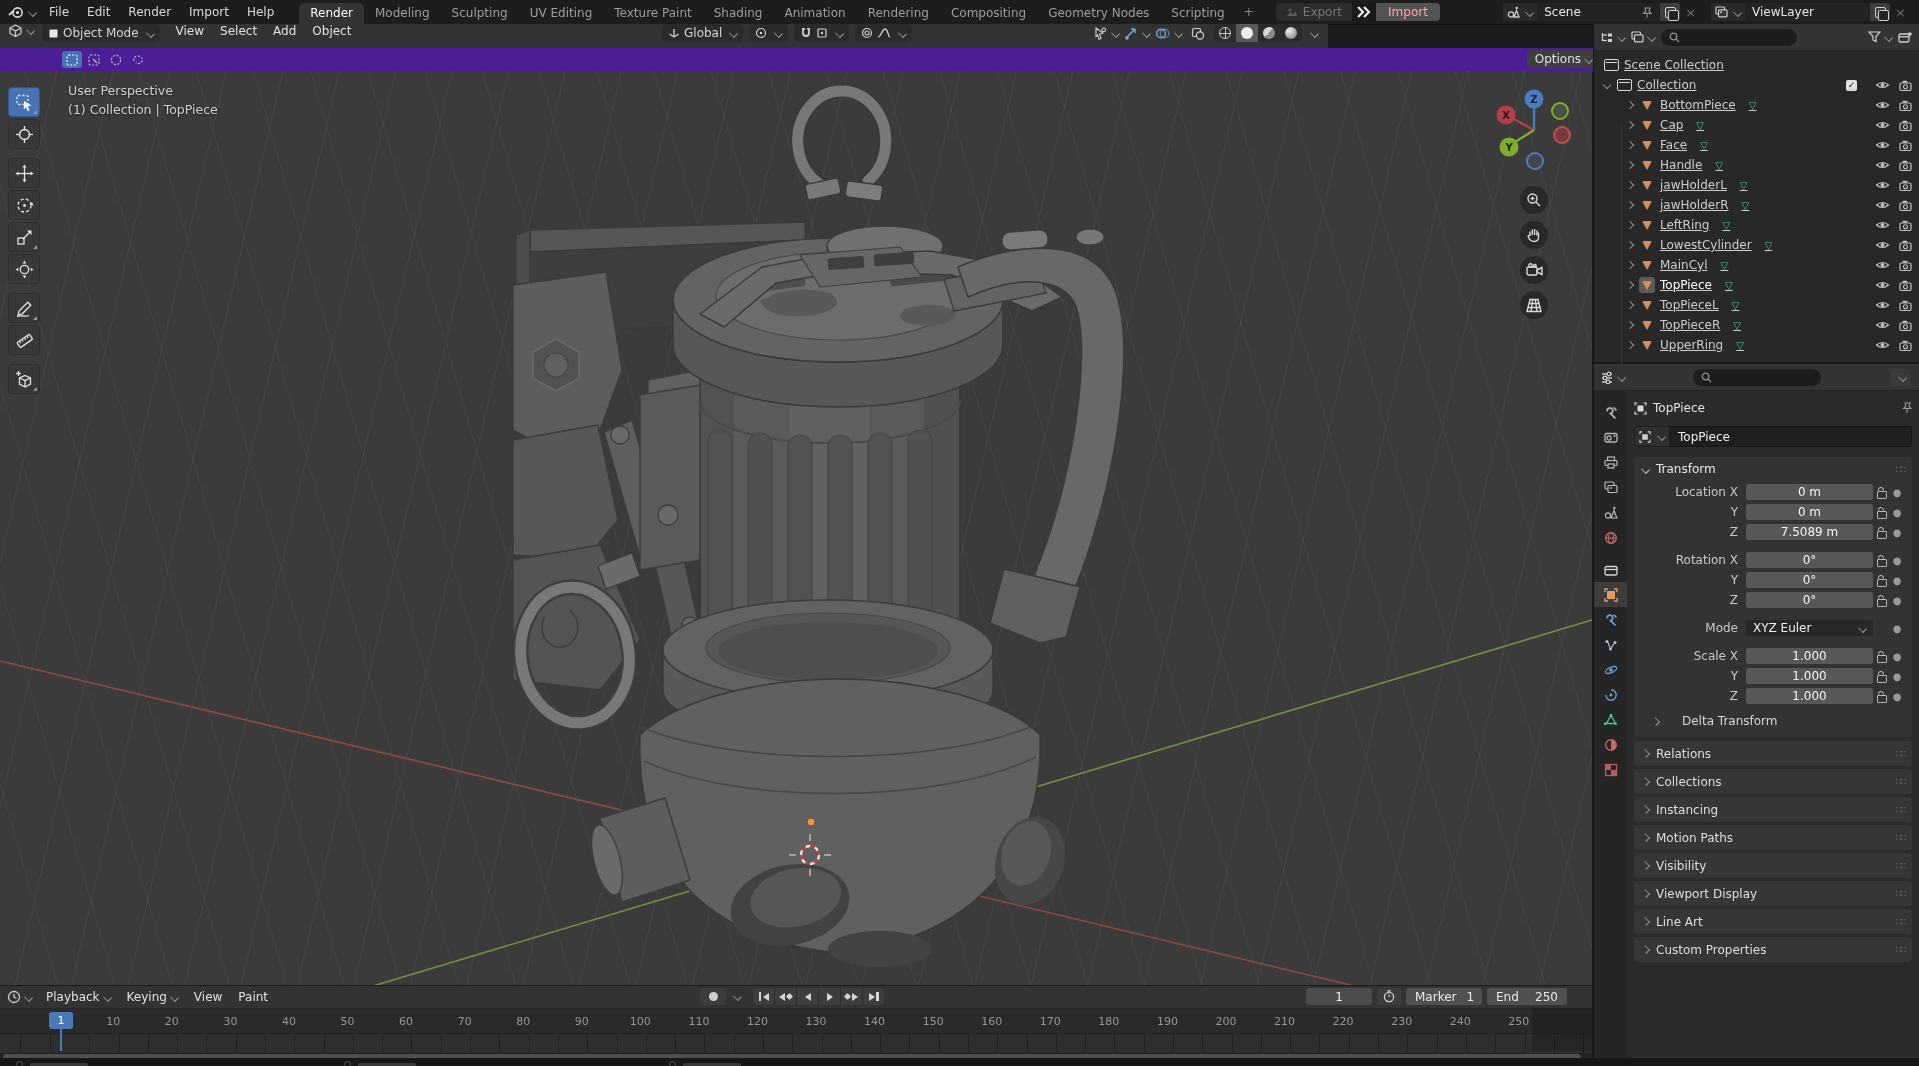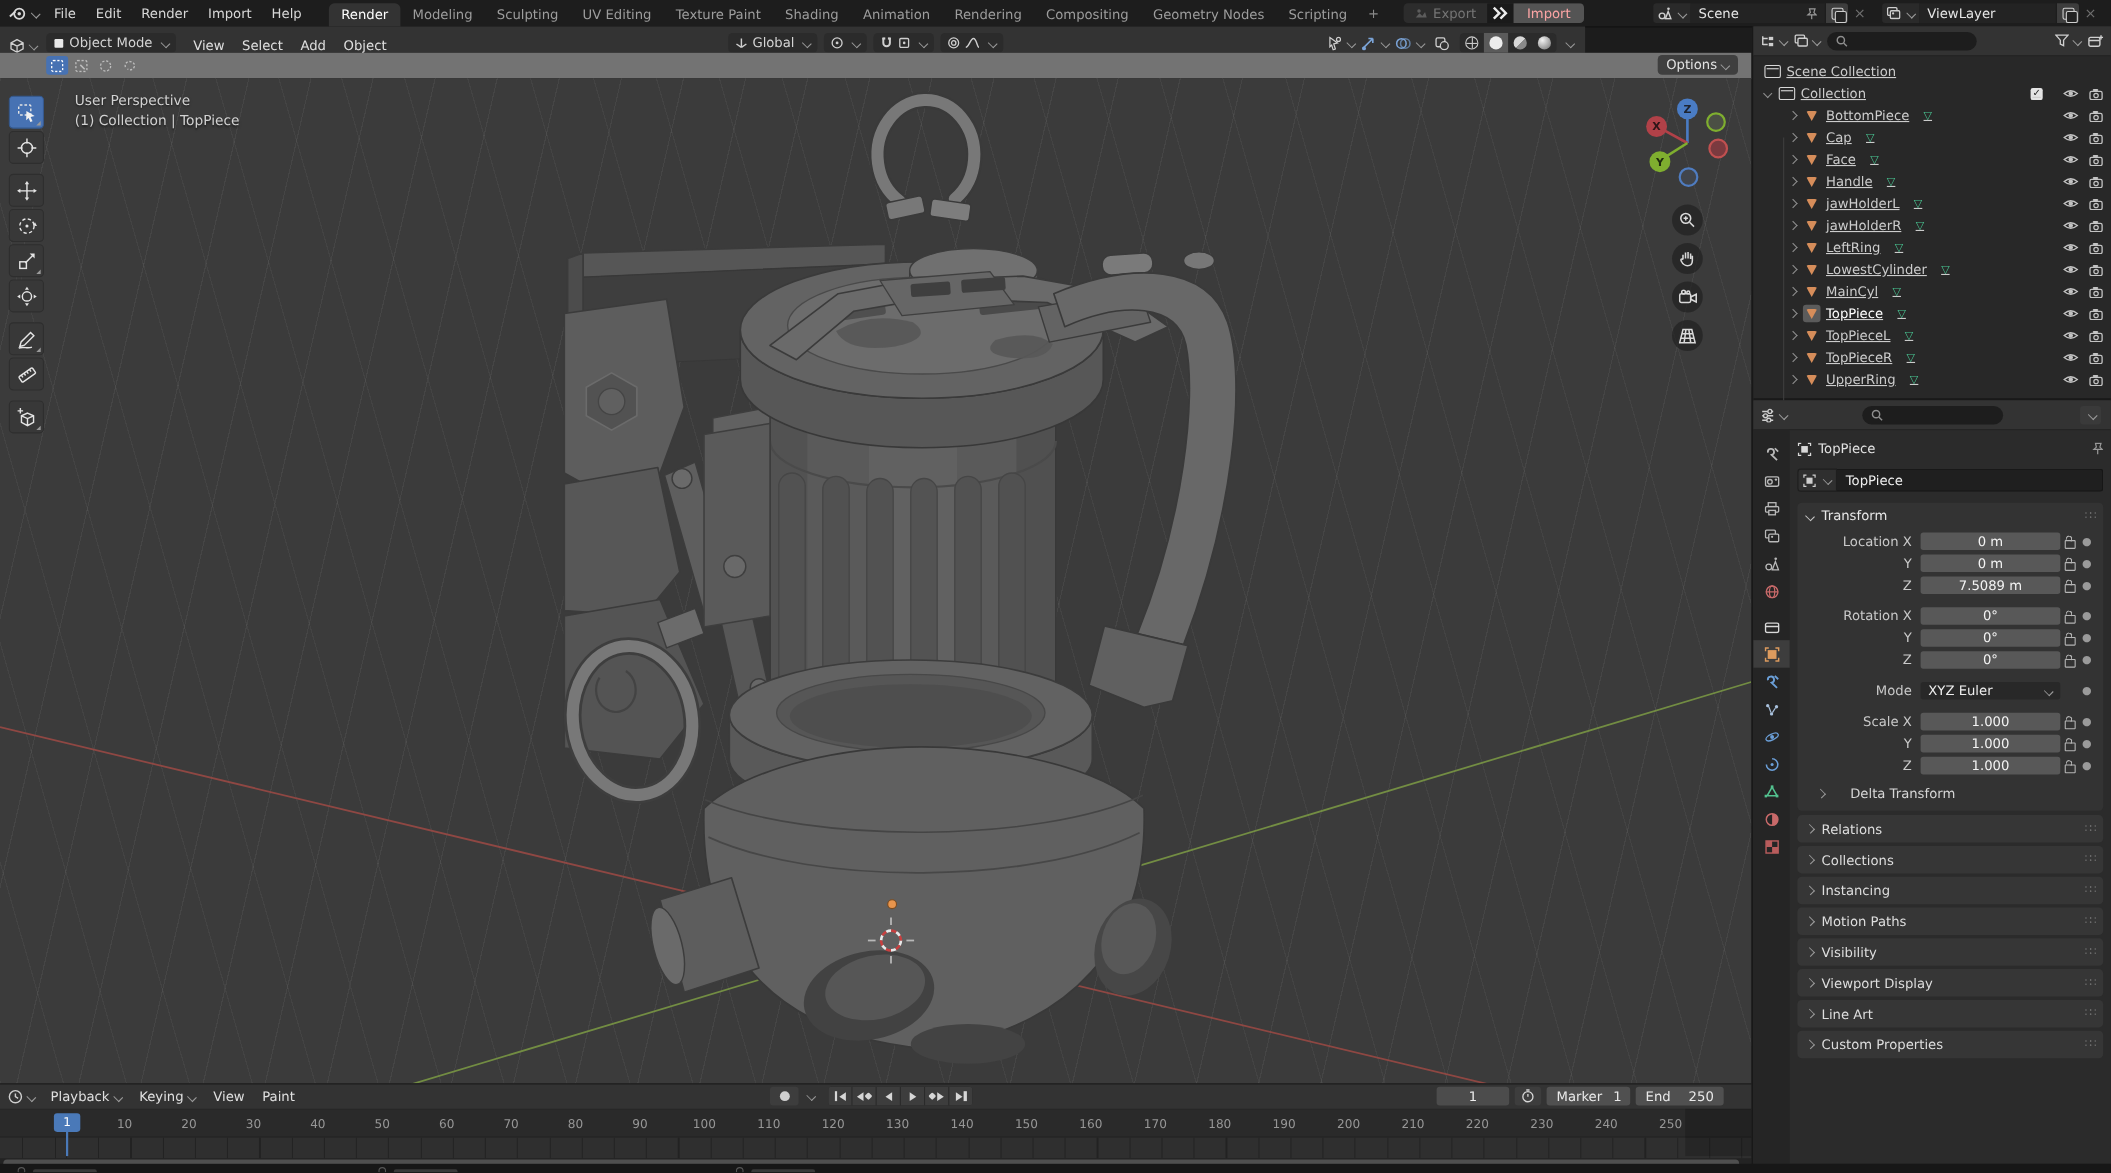--- a/index.html
+++ b/index.html
@@ -26,38 +26,38 @@
   #expimp .seg2{display:flex;align-items:center;padding:0 12px;height:100%;background:#545454;color:#fca5a5;}
   .idsel{display:flex;align-items:center;height:18px;margin-left:10px;}
   .idsel .icobtn{display:flex;align-items:center;background:#2a2a2a;border-radius:3px 0 0 3px;height:100%;padding:0 4px;gap:2px;}
   .idsel .field{display:flex;align-items:center;background:#232323;height:100%;padding:0 7px;color:#e6e6e6;}
   .idsel .dup{display:flex;align-items:center;justify-content:center;background:#3d3d3d;height:100%;width:20px;border-radius:0 3px 3px 0;margin-left:1px;}
   .idsel .x{color:#6f6f6f;padding:0 5px;font-size:13px;}
   .minisq{width:9px;height:9px;border:1.3px solid #cfcfcf;border-radius:2px;position:relative;}
   .minisq::after{content:"";position:absolute;left:2px;top:2px;right:-4px;bottom:-4px;border:1.3px solid #cfcfcf;border-radius:2px;background:#232323;}
 
   
-  #vph{left:0;top:24px;width:1441px;height:24px;background:#333333;border-bottom:1px solid #262626;display:flex;align-items:flex-end;}
+  #vph{left:0;top:24px;width:1328px;height:24px;background:#333333;border-bottom:1px solid #262626;display:flex;align-items:flex-start;}
   .pill{display:flex;align-items:center;background:#2b2b2b;border-radius:4px;height:18px;padding:0 6px;gap:4px;}
   .hmenu{padding:0 8px;color:#e0e0e0;}
   #vph-right{margin-left:auto;display:flex;align-items:center;gap:5px;margin-right:10px;}
   .tgl{display:flex;align-items:center;gap:1px;}
   .shadegrp{display:flex;align-items:center;background:#2b2b2b;border-radius:4px;height:18px;overflow:hidden;}
   .shadebtn{width:22px;height:18px;display:flex;align-items:center;justify-content:center;}
   .shadebtn.on{background:#5a5a5a;}
   .sph{width:12px;height:12px;border-radius:50%;}
   .sph.wire{border:1.2px solid #c9c9c9;box-sizing:border-box;background:
       linear-gradient(#c9c9c9,#c9c9c9) 50% 0/1px 100% no-repeat,
       linear-gradient(#c9c9c9,#c9c9c9) 0 50%/100% 1px no-repeat;}
   .sph.solid{background:#ececec;}
   .sph.mat{background:linear-gradient(135deg,#d8d8d8 50%,#8a8a8a 50%);}
   .sph.rend{background:radial-gradient(circle at 35% 30%,#f2f2f2,#6f6f6f);}
 
   
-  #toolh{left:0;top:48px;width:1592px;height:23px;background:#737373;border-bottom:1px solid #2a2a2a;display:flex;align-items:center;}
+  #toolh{left:0;top:48px;width:1592px;height:23px;background:#4c1d95;border-bottom:1px solid #2a2a2a;display:flex;align-items:center;padding-left:20px;}
   .selmode{width:20px;height:17px;border-radius:3px;display:flex;align-items:center;justify-content:center;margin-right:2px;}
   .selmode.on{background:#4772b3;}
   #optionsbtn{position:absolute;right:12px;top:2px;display:flex;align-items:center;background:#3f3f3f;border-radius:4px;height:18px;padding:0 8px;color:#e3e3e3;}
 
   
   #viewport{left:0;top:71px;width:1592px;height:914px;background-color:#3b3b3b;overflow:hidden;
     background-image:
       repeating-linear-gradient(103deg, rgba(255,255,255,.05) 0 1px, transparent 1px 55px),
       repeating-linear-gradient(74deg, rgba(255,255,255,.045) 0 1px, transparent 1px 55px);}
   #vp-overlay-text{left:68px;top:10px;color:#d2d2d2;text-shadow:0 1px 2px rgba(0,0,0,.55);line-height:19px;font-size:12.5px;}

